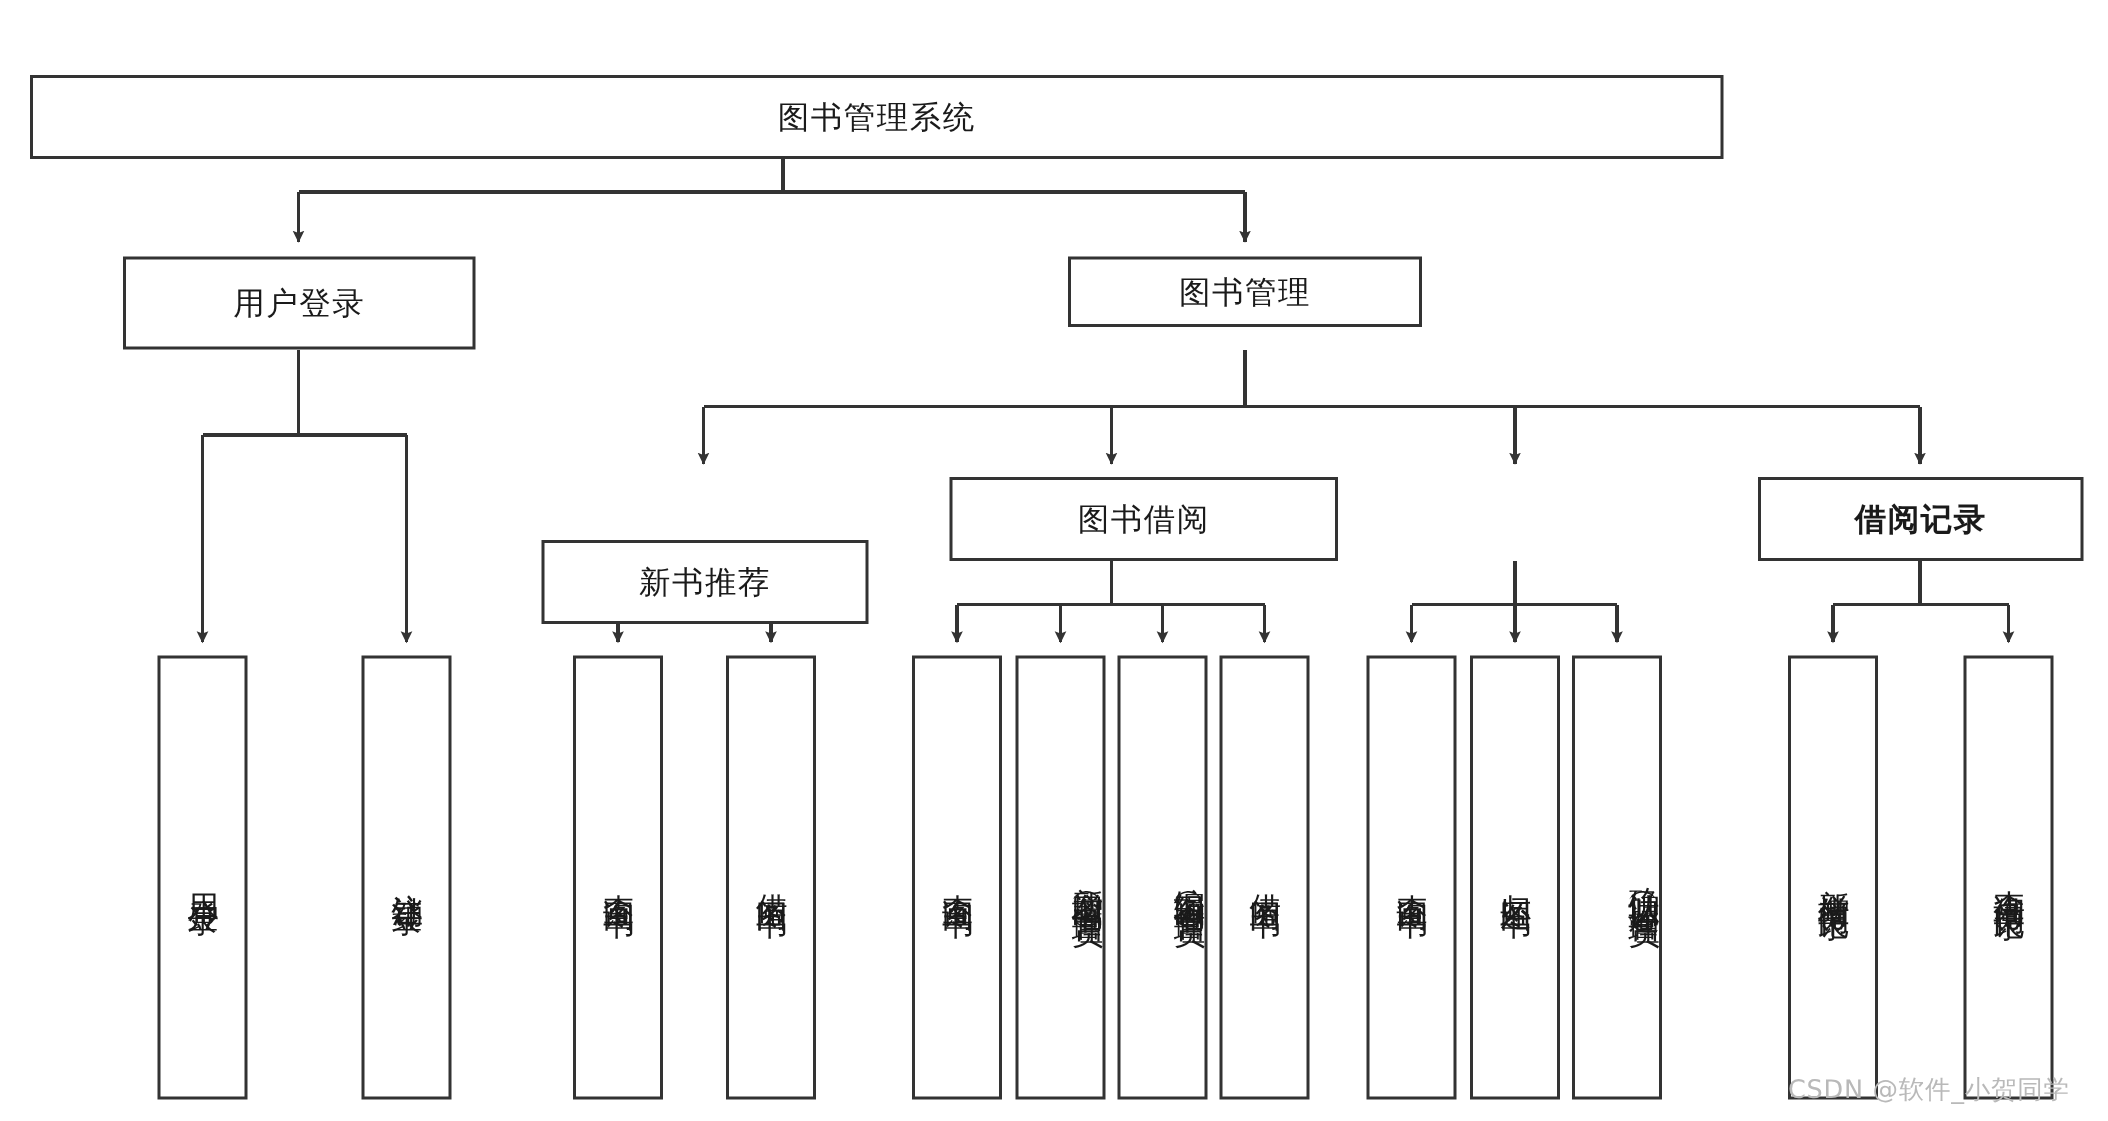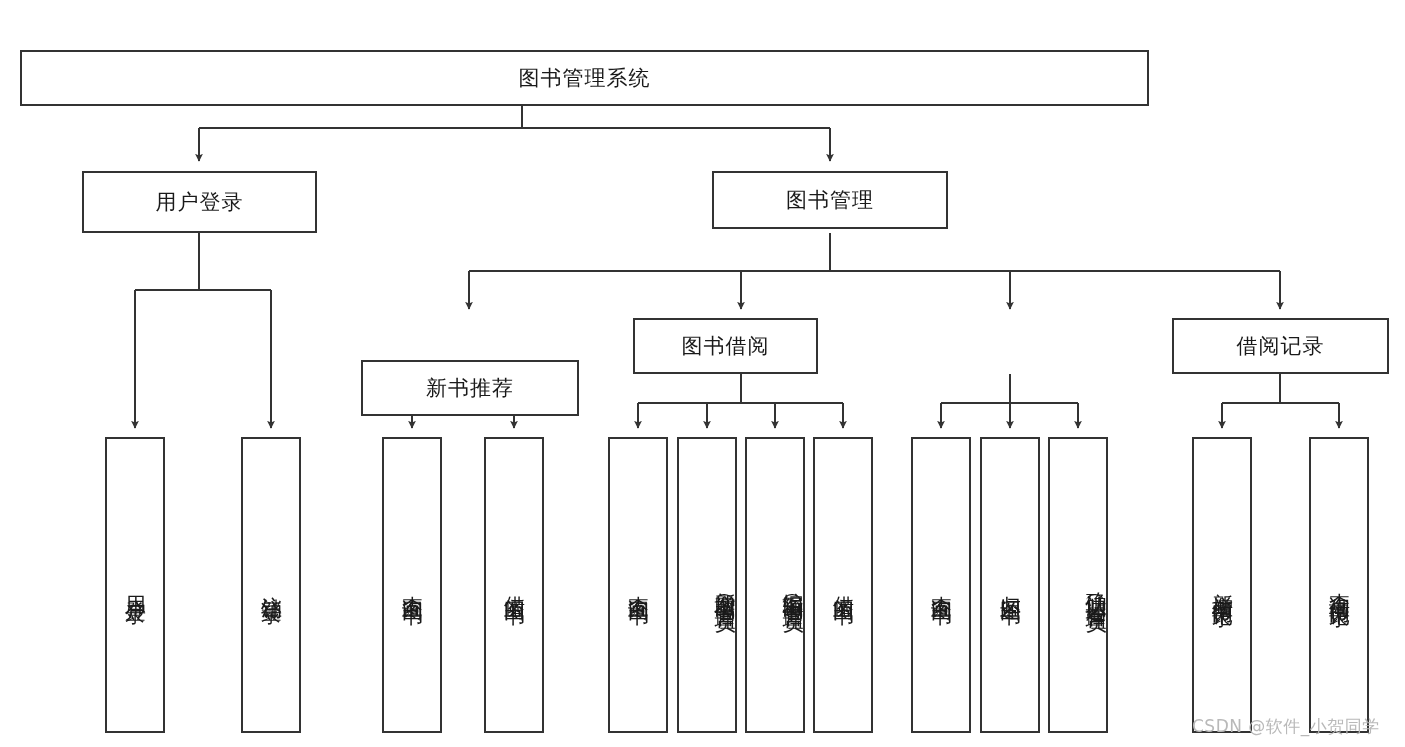--- a/index.html
+++ b/index.html
@@ -122,31 +122,31 @@
     </g>
   </svg>
 
   <div class="node-box node-horizontal" style="left:20px; top:14px; width:1129px; height:56px;margin-top:36px;">
     <span class="node-label">图书管理系统</span>
   </div>
 
   <div class="node-box node-horizontal" style="left:82px; top:171px; width:235px; height:62px;">
     <span class="node-label">用户登录</span>
   </div>
-  <div class="node-box node-horizontal" style="left:712px; top:171px; width:236px; height:58px;">
+  <div class="node-box node-horizontal" style="left:712px; top:171px; width:236px; height:47px;">
     <span class="node-label">图书管理</span>
   </div>
 
   <div class="node-box node-horizontal" style="left:361px; top:318px; width:218px; height:56px;margin-top:42px;">
     <span class="node-label">新书推荐</span>
   </div>
-  <div class="node-box node-horizontal" style="left:633px; top:318px; width:185px; height:56px;justify-content:center;">
+  <div class="node-box node-horizontal" style="left:633px; top:318px; width:259px; height:56px;justify-content:center;">
     <span class="node-label">图书借阅</span>
   </div>
-  <div class="node-box node-horizontal" style="left:1172px; top:318px; width:217px; height:56px;">
+  <div class="node-box node-horizontal" style="left:1172px; top:318px; width:217px; height:56px;font-weight:bold;">
     <span class="node-label">借阅记录</span>
   </div>
 
   <div class="node-box node-vertical vcenter" style="left:105px; top:437px; width:60px; height:296px;">
     <span class="node-label">用户登录</span>
   </div>
   <div class="node-box node-vertical vcenter" style="left:241px; top:437px; width:60px; height:296px;">
     <span class="node-label">注销登录</span>
   </div>
 

